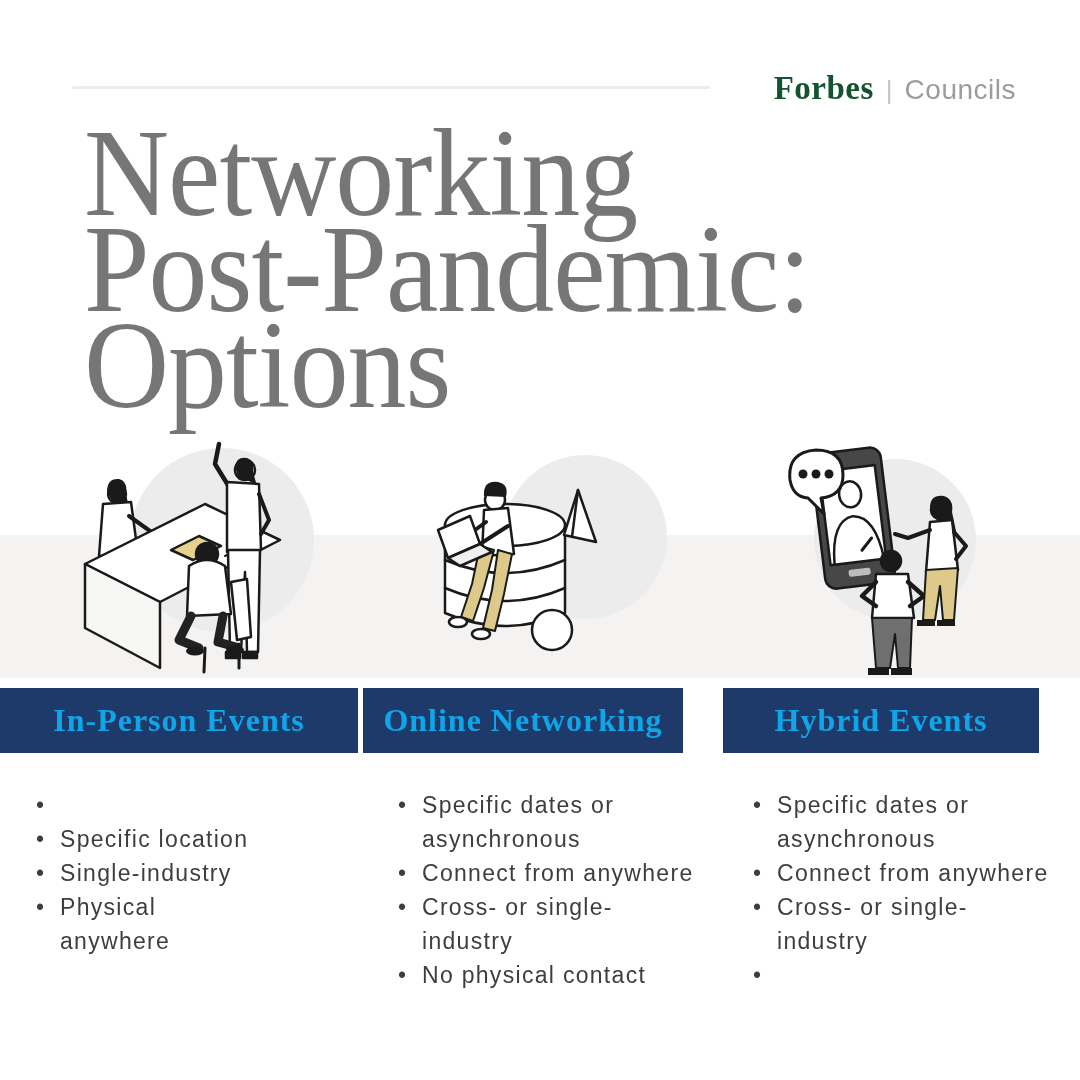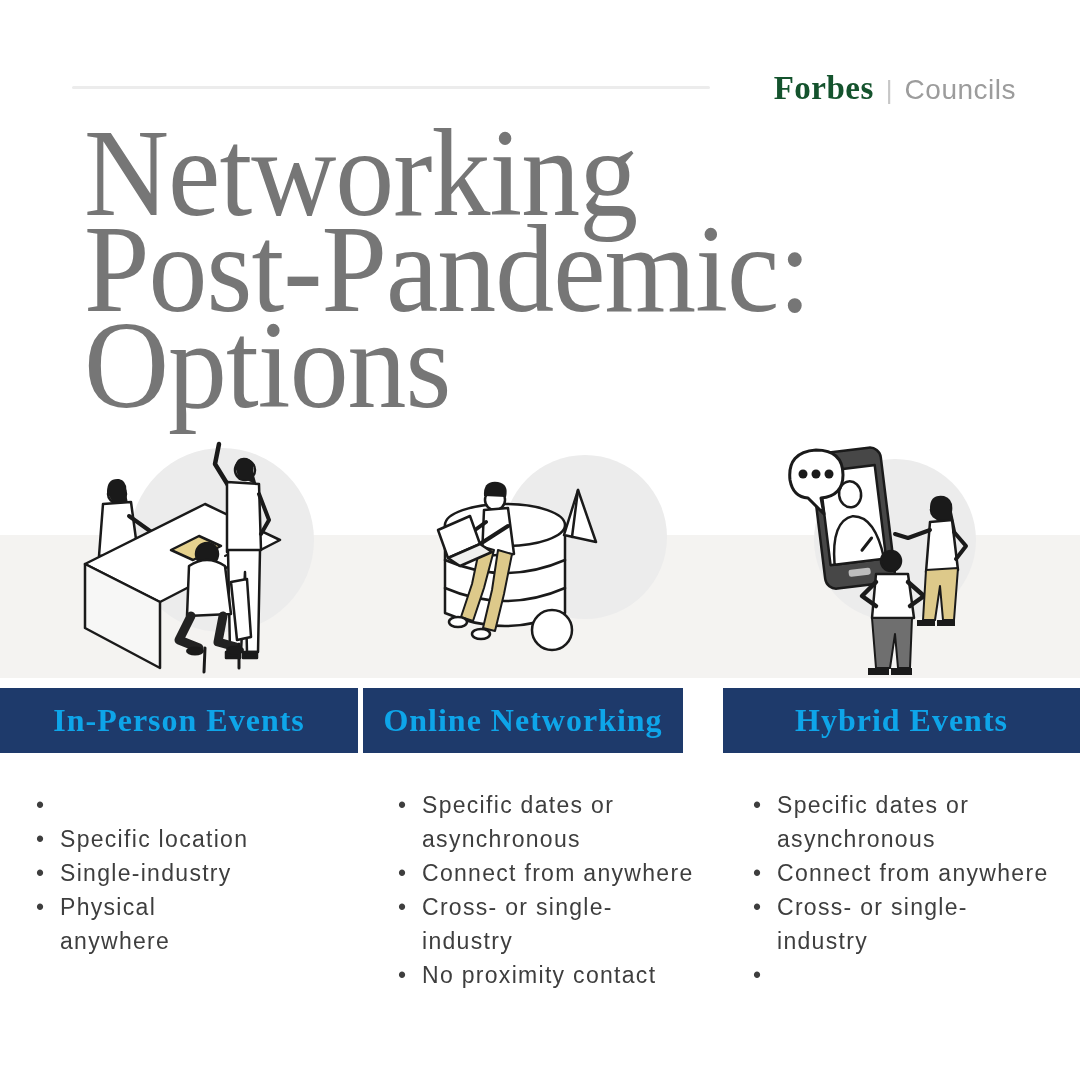--- a/index.html
+++ b/index.html
@@ -23,21 +23,21 @@
 
   .illu{position:absolute;}
   .illu svg{display:block;}
 
   
   .bar{position:absolute;top:688px;height:65px;background:#1e3a6b;color:#0ea5e9;
        display:flex;align-items:center;justify-content:center;
        font-family:"Liberation Serif","DejaVu Serif",serif;font-weight:700;font-size:32px;letter-spacing:1px;}
   .bar1{left:0;width:358px;}
   .bar2{left:363px;width:320px;}
-  .bar3{left:723px;width:357px;}
+  .bar3{left:723px;width:316px;}
 
   
   .col{position:absolute;top:788px;margin:0;padding:0;list-style:none;}
   .col1{left:36px;width:310px;}
   .col2{left:398px;width:320px;}
   .col3{left:753px;width:320px;}
   .col li{display:flex;margin:0;padding:0;font-size:23px;line-height:34px;color:#3e3e3e;letter-spacing:1.3px;}
   .col .mk{flex:none;width:24px;color:#3e3e3e;}
   .col .tx{white-space:pre-line;}
 </style>
@@ -201,21 +201,21 @@
         <span class="mk">•</span>
         <span class="tx">Connect from anywhere</span>
       </li>
     <li>
         <span class="mk">•</span>
         <span class="tx">Cross- or single-
 industry</span>
       </li>
     <li>
         <span class="mk">•</span>
-        <span class="tx">No proximity contact</span>
+        <span class="tx">No physical contact</span>
       </li>
   </ul>
 
   <ul class="col col3">
     <li>
         <span class="mk">•</span>
         <span class="tx">Specific dates or
 asynchronous</span>
       </li>
     <li>

